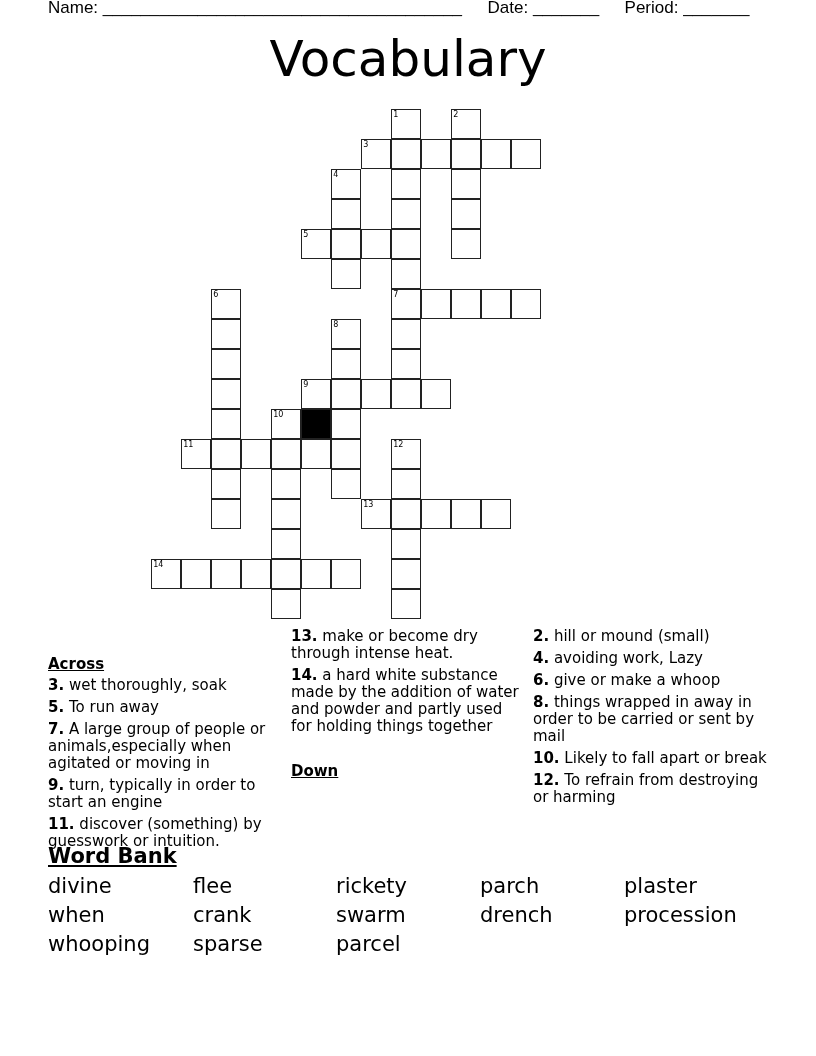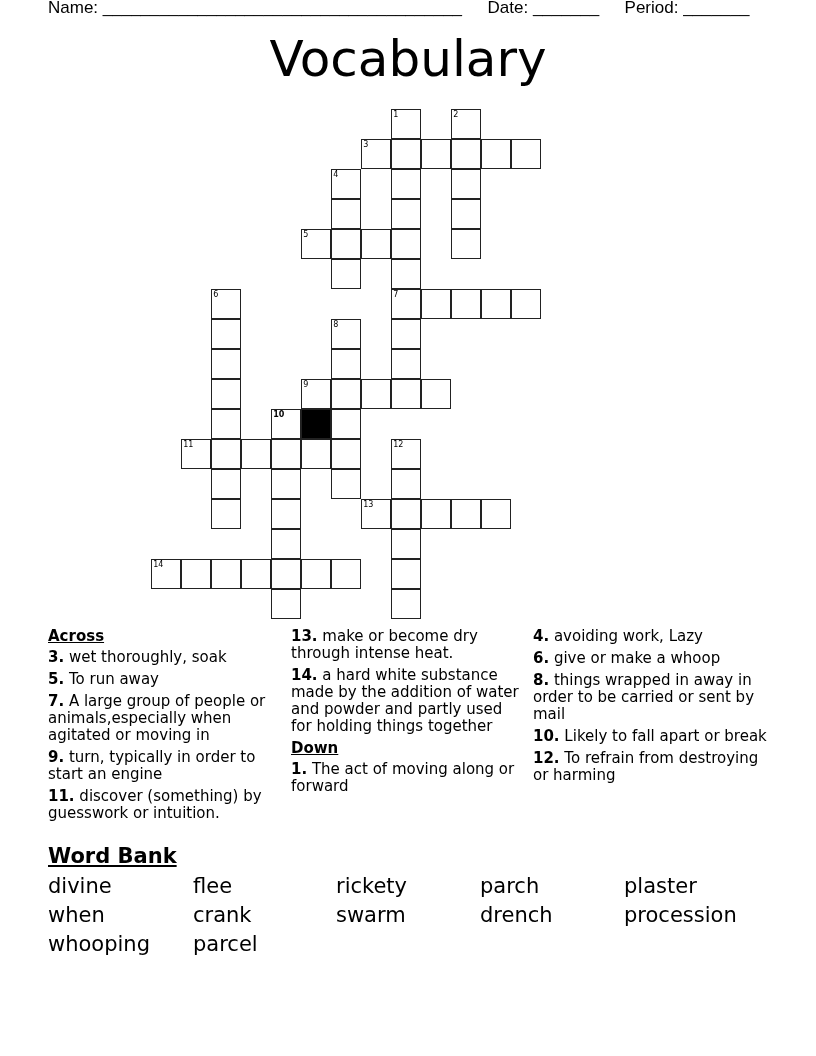--- a/index.html
+++ b/index.html
@@ -10,21 +10,21 @@
   .grid{position:absolute;left:152px;top:110px;width:400px;height:520px;}
   .cell{position:absolute;width:30px;height:30px;box-sizing:border-box;border:1.5px solid #222;background:#fff;margin-left:-0.75px;margin-top:-0.75px;}
   .cell.black{background:#000;}
   .cell .num{position:absolute;left:1px;top:0px;font-size:8px;line-height:9px;font-family:"DejaVu Sans",sans-serif;}
   .clues{position:absolute;top:628px;font-size:15px;line-height:17px;}
   .col1{left:48px;width:230px;}
   .col2{left:291px;width:235px;}
   .col3{left:533px;width:240px;}
   .clue{margin:0 0 5px 0;}
   .clue b{font-weight:bold;}
-  .sec{font-weight:bold;text-decoration:underline;margin-bottom:4px;}
+  .sec{font-weight:bold;text-decoration:underline;margin-bottom:4px;margin-top:28px;}
   .wb-title{position:absolute;left:48px;top:844px;font-size:21px;font-weight:bold;text-decoration:underline;}
   .wb{position:absolute;left:48px;top:872px;width:720px;display:grid;grid-template-columns:145px 143px 144px 144px 144px;font-size:21px;line-height:29px;}
 </style>
 </head>
 <body>
 
 <div class="hdr">
   <span>Name: ______________________________________</span>
   <span style="width:16px"></span>
   <span>Date: _______</span>
@@ -86,21 +86,21 @@
     <div class="cell" style="left: 240px; top: 240px;"></div>
     <div class="cell" style="left: 60px; top: 270px;"></div>
     <div class="cell" style="left: 150px; top: 270px;">
       <span class="num">9</span>
     </div>
     <div class="cell" style="left: 180px; top: 270px;"></div>
     <div class="cell" style="left: 210px; top: 270px;"></div>
     <div class="cell" style="left: 240px; top: 270px;"></div>
     <div class="cell" style="left: 270px; top: 270px;"></div>
     <div class="cell" style="left: 60px; top: 300px;"></div>
-    <div class="cell" style="left: 120px; top: 300px; font-weight: bold;">
+    <div class="cell" style="left: 120px; top: 300px;">
       <span class="num">10</span>
     </div>
     <div class="cell" style="left: 180px; top: 300px;"></div>
     <div class="cell" style="left: 30px; top: 330px;">
       <span class="num">11</span>
     </div>
     <div class="cell" style="left: 60px; top: 330px;"></div>
     <div class="cell" style="left: 90px; top: 330px;"></div>
     <div class="cell" style="left: 120px; top: 330px;"></div>
     <div class="cell" style="left: 150px; top: 330px;"></div>
@@ -144,38 +144,39 @@
   <div class="clue"><b>5.</b> <span>To run away</span></div>
   <div class="clue"><b>7.</b> <span>A large group of people or animals,especially when agitated or moving in</span></div>
   <div class="clue"><b>9.</b> <span>turn, typically in order to start an engine</span></div>
   <div class="clue"><b>11.</b> <span>discover (something) by guesswork or intuition.</span></div>
 </div>
 
 <div class="clues col2">
   <div class="clue"><b>13.</b> <span>make or become dry through intense heat.</span></div>
   <div class="clue"><b>14.</b> <span>a hard white substance made by the addition of water and powder and partly used for holding things together</span></div>
   <div class="sec">Down</div>
-  <div class="clue"><b>1.</b> <span>The act of moving along or forward</span></div>
 </div>
 
 <div class="clues col3">
+  <div class="clue"><b>2.</b> <span>hill or mound (small)</span></div>
   <div class="clue"><b>4.</b> <span>avoiding work, Lazy</span></div>
   <div class="clue"><b>6.</b> <span>give or make a whoop</span></div>
   <div class="clue"><b>8.</b> <span>things wrapped in away in order to be carried or sent by mail</span></div>
   <div class="clue"><b>10.</b> <span>Likely to fall apart or break</span></div>
   <div class="clue"><b>12.</b> <span>To refrain from destroying or harming</span></div>
 </div>
 
 <div class="wb-title">Word Bank</div>
 <div class="wb">
   <span>divine</span>
   <span>flee</span>
   <span>rickety</span>
   <span>parch</span>
   <span>plaster</span>
   <span>when</span>
   <span>crank</span>
   <span>swarm</span>
   <span>drench</span>
   <span>procession</span>
   <span>whooping</span>
+  <span>sparse</span>
   <span>parcel</span>
 </div>
 
 </body></html>

